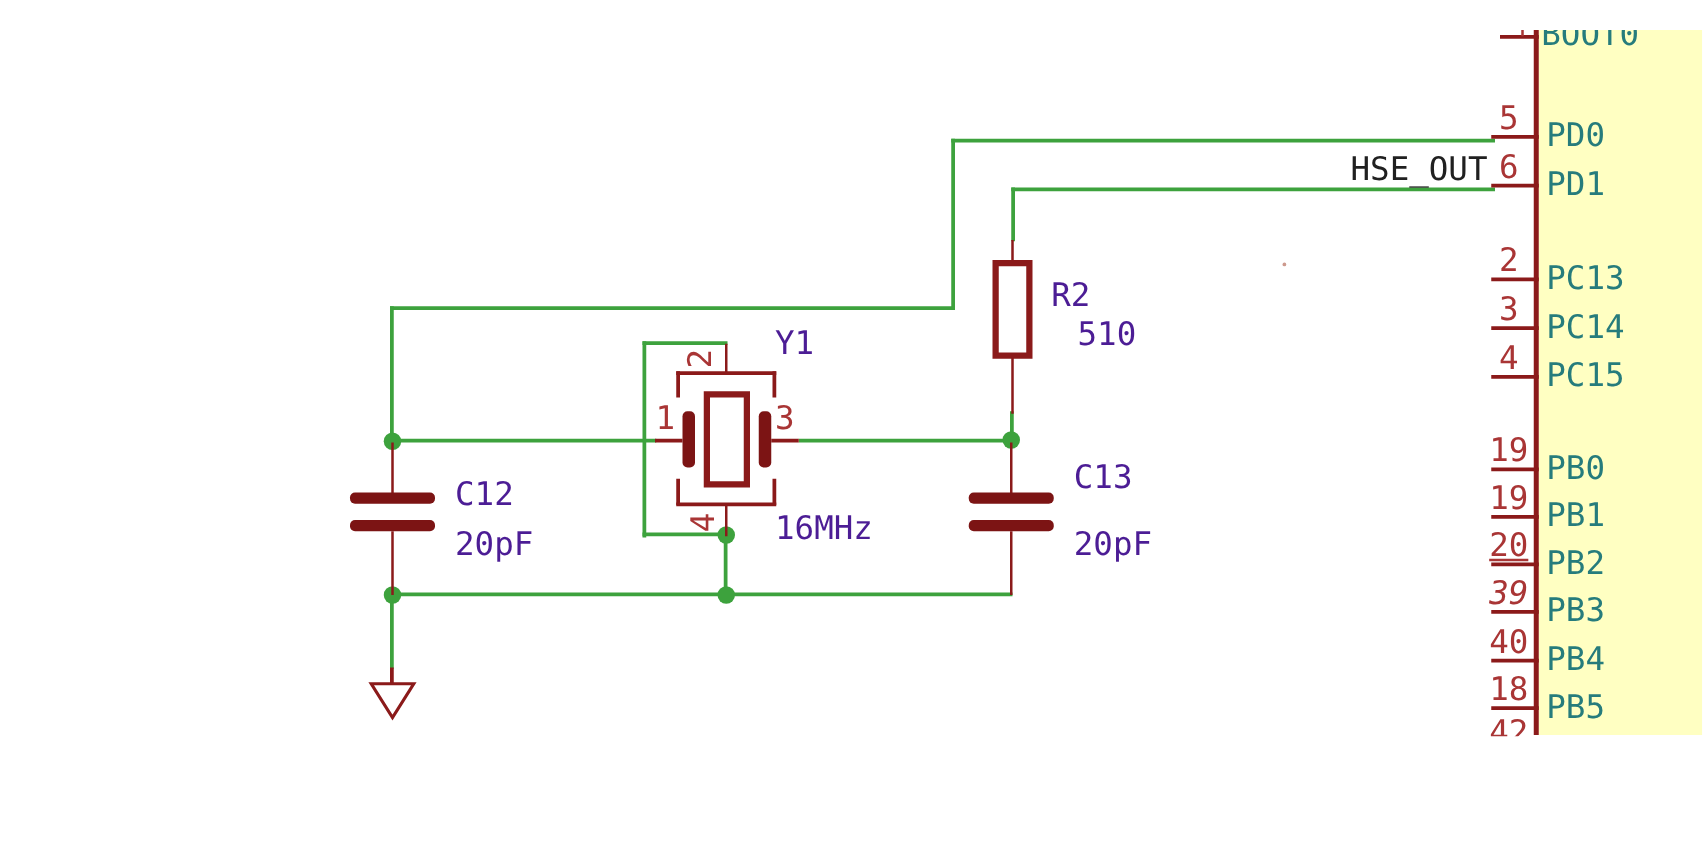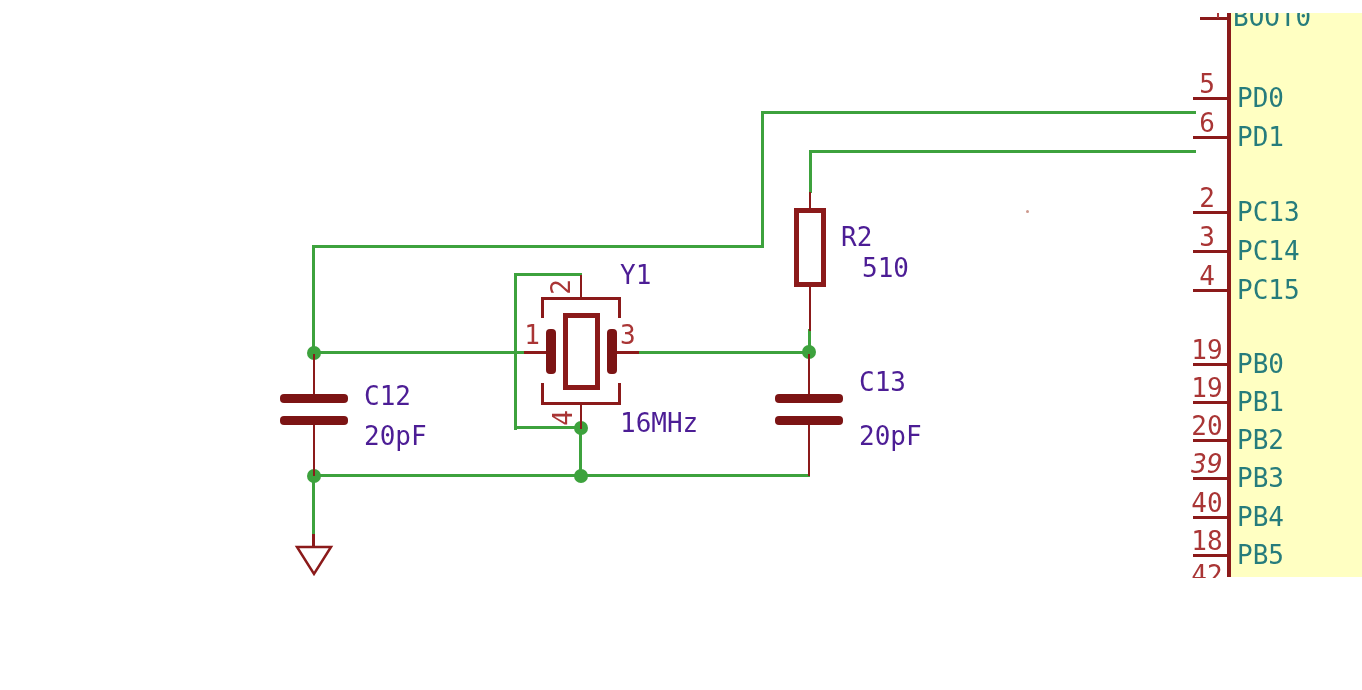--- a/index.html
+++ b/index.html
@@ -8,21 +8,21 @@
   .abs{position:absolute;}
   .wire{position:absolute;background:#3da23d;}
   .stub{position:absolute;background:#8b1a1a;}
   .dot{position:absolute;width:14px;height:14px;border-radius:50%;background:#3da23d;}
   .plate{position:absolute;background:#7c1414;border-radius:4px;}
   .txt{position:absolute;font-size:26px;line-height:26px;white-space:pre;}
   .teal{color:#4c1d95;}
   .pnum{color:#a93535;}
   .netlbl{color:#202020;text-align:right;}
   .rot{transform:rotate(-90deg);text-align:center;}
-  .icclip{position:absolute;left:0;top:13px;width:1362px;height:565px;overflow:hidden;}
+  .icclip{position:absolute;left:0;top:24px;width:1362px;height:565px;overflow:hidden;}
   .pinline{position:absolute;background:#8b1a1a;height:3px;width:38px;left:1193px;}
   .pinnum{position:absolute;left:1184px;width:46px;text-align:center;font-size:26px;line-height:26px;color:#a93535;}
   .pinname{position:absolute;left:1237px;font-size:26px;line-height:26px;color:#267c7c;white-space:pre;}
 </style>
 </head>
 <body>
 
 <div id="canvas">
 
   <div class="wire" style="left:761px;top:111px;width:435px;height:3px;"></div>
@@ -100,20 +100,21 @@
     <div class="txt teal" style="left:620px;top:410px;">16MHz</div>
   </div>
 
   <div>
     <div class="stub" style="left:312px;top:534px;width:3px;height:13px;"></div>
     <svg width="40" height="34" style="position:absolute;left:294px;top:544px;">
       <polygon points="3,3 37,3 20,30" fill="none" stroke="#8b1a1a" stroke-width="2.5"></polygon>
     </svg>
   </div>
 
+  <div class="txt netlbl" style="left:996px;top:123px;width:194px;">HSE_OUT</div>
 
   <div class="abs" style="left:1026px;top:210px;width:3px;height:3px;background:#c08070;border-radius:50%;opacity:.8;"></div>
 
   <div class="icclip">
     <div class="abs" style="left:1231px;top:0;width:131px;height:564px;background:#ffffc2;"></div>
     <div class="abs" style="left:1227px;top:0;width:4px;height:564px;background:#8b1a1a;"></div>
 
     <div class="abs" style="left:1200px;top:4px;width:31px;height:3px;background:#8b1a1a;"></div>
     <div class="abs" style="left:1217px;top:-2px;width:2px;height:7px;background:#a93535;"></div>
     <div class="pinname" style="top:-9px;left:1233px;">BOOT0</div>
@@ -140,21 +141,21 @@
 
     <div class="pinline" style="top:350px;"></div>
     <div class="pinnum" style="top:324px;">19</div>
     <div class="pinname" style="top:338px;">PB0</div>
 
     <div class="pinline" style="top:388px;"></div>
     <div class="pinnum" style="top:362px;">19</div>
     <div class="pinname" style="top:376px;">PB1</div>
 
     <div class="pinline" style="top:426px;"></div>
-    <div class="pinnum" style="top:400px;">20</div>
+    <div class="pinnum" style="top:400px;text-decoration:underline;">20</div>
     <div class="pinname" style="top:414px;">PB2</div>
 
     <div class="pinline" style="top:464px;"></div>
     <div class="pinnum" style="top:438px;font-style:italic;">39</div>
     <div class="pinname" style="top:452px;">PB3</div>
 
     <div class="pinline" style="top:503px;"></div>
     <div class="pinnum" style="top:477px;">40</div>
     <div class="pinname" style="top:491px;">PB4</div>
 

